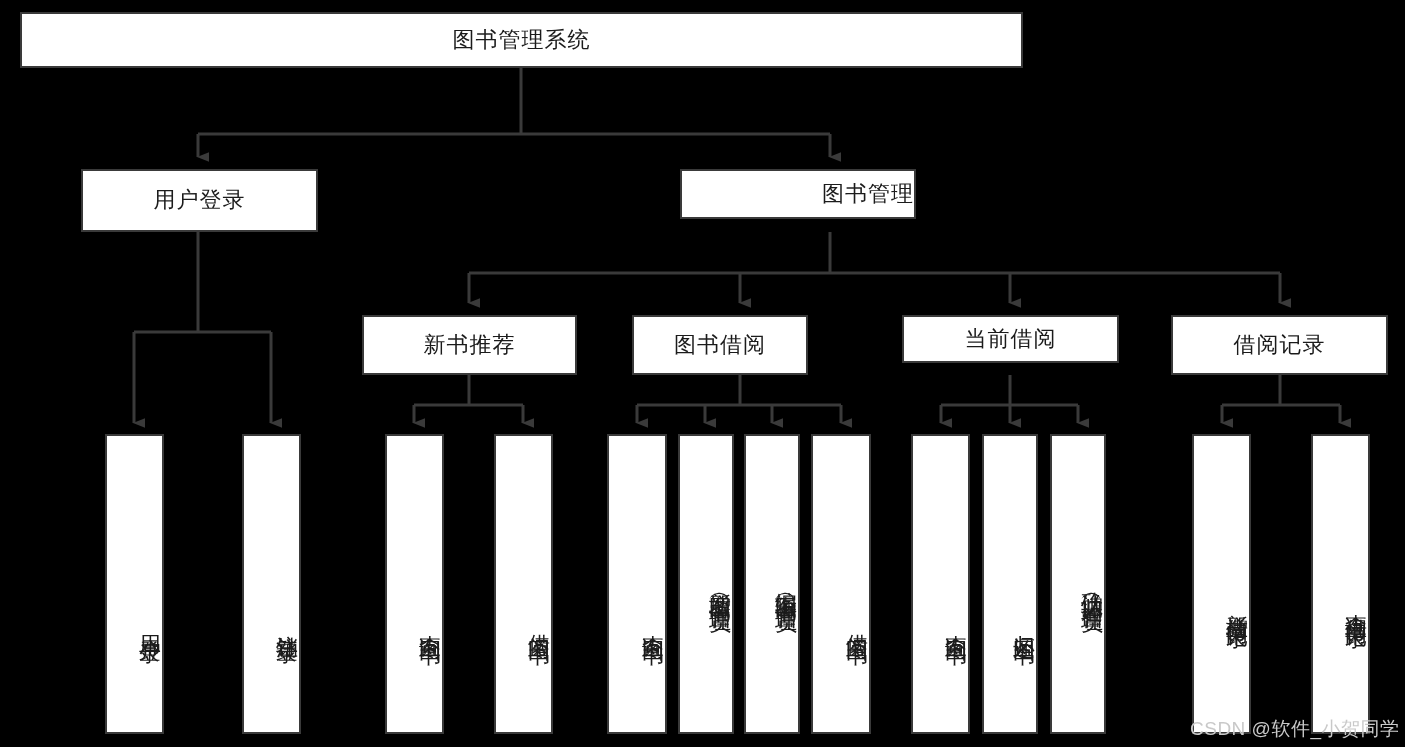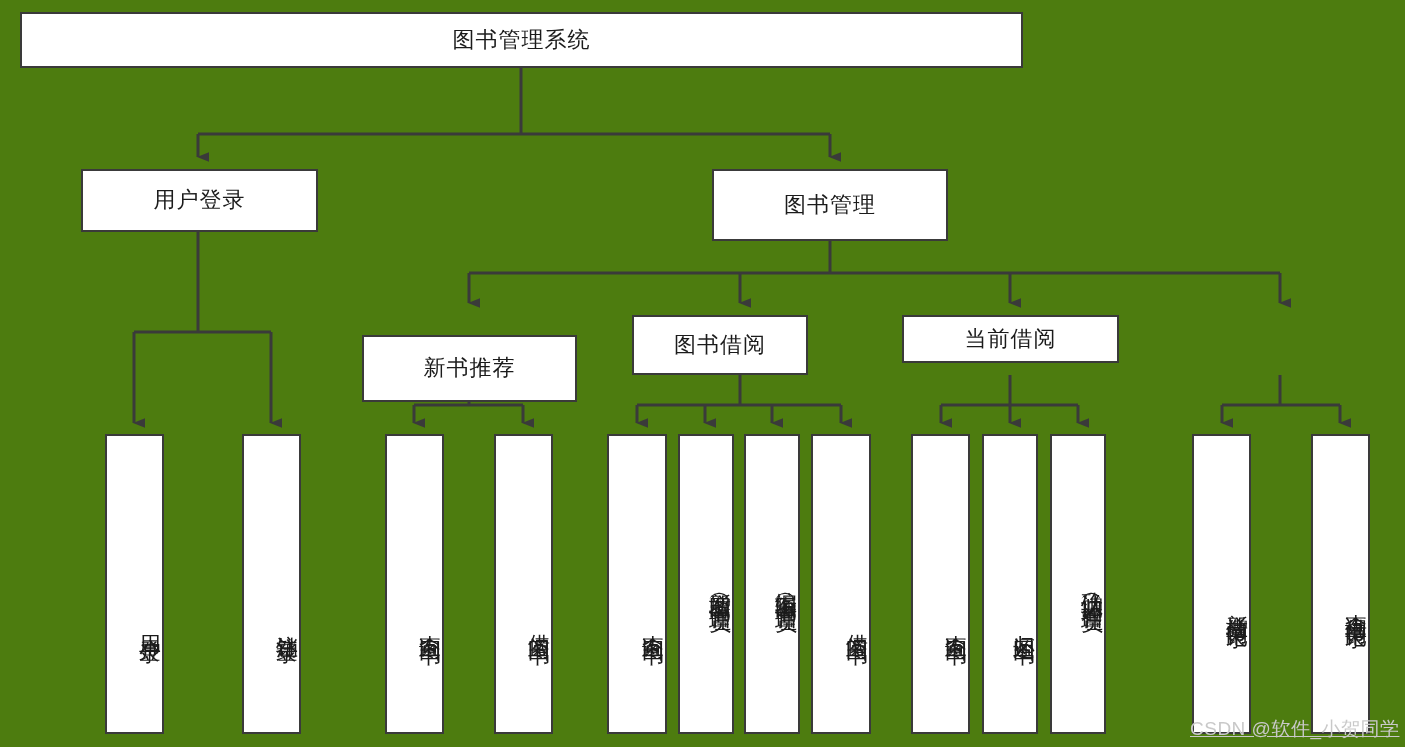--- a/index.html
+++ b/index.html
@@ -7,21 +7,21 @@
     padding: 0;
     background: #ffffff;
   }
   body {
     font-family: "Liberation Sans", "DejaVu Sans", sans-serif;
   }
   #diagram-root {
     position: relative;
     width: 1405px;
     height: 747px;
-    background: #4d7c0f;
+    background: #000000;
     overflow: hidden;
   }
   svg.edges {
     position: absolute;
     left: 0;
     top: 0;
     width: 1405px;
     height: 747px;
     pointer-events: none;
   }
@@ -123,32 +123,35 @@
     </g>
   </svg>
 
   <div class="node horizontal" style="left:20px; top:12px; width:1003px; height:56px;">
     <span class="node-label">图书管理系统</span>
   </div>
 
   <div class="node horizontal" style="left:81px; top:169px; width:237px; height:63px;">
     <span class="node-label">用户登录</span>
   </div>
-  <div class="node horizontal" style="left:712px; top:169px; width:236px; height:72px;">
+  <div class="node horizontal" style="left:680px; top:169px; width:236px; height:50px;justify-content:flex-end;">
     <span class="node-label">图书管理</span>
   </div>
 
-  <div class="node horizontal" style="left:362px; top:315px; width:215px; height:67px;margin-top:20px;">
+  <div class="node horizontal" style="left:362px; top:315px; width:215px; height:60px;">
     <span class="node-label">新书推荐</span>
   </div>
   <div class="node horizontal" style="left:632px; top:315px; width:176px; height:60px;">
     <span class="node-label">图书借阅</span>
   </div>
   <div class="node horizontal" style="left:902px; top:315px; width:217px; height:48px;">
     <span class="node-label">当前借阅</span>
+  </div>
+  <div class="node horizontal" style="left:1171px; top:315px; width:217px; height:60px;">
+    <span class="node-label">借阅记录</span>
   </div>
 
   <div class="node vertical" style="left:105px; top:434px; width:59px; height:300px; padding-top:78px;">
     <span class="node-label">用户登录</span>
   </div>
   <div class="node vertical" style="left:242px; top:434px; width:59px; height:300px; padding-top:78px;">
     <span class="node-label">注销登录</span>
   </div>
 
   <div class="node vertical" style="left:385px; top:434px; width:59px; height:300px; padding-top:78px;">
@@ -181,15 +184,15 @@
     <span class="node-label">确认归还（管理员）</span>
   </div>
 
   <div class="node vertical" style="left:1192px; top:434px; width:59px; height:300px; padding-top:42px;">
     <span class="node-label">新增借阅记录</span>
   </div>
   <div class="node vertical" style="left:1311px; top:434px; width:59px; height:300px; padding-top:42px;">
     <span class="node-label">查询借阅记录</span>
   </div>
 
-  <div class="watermark" style="left:1190px; top:716px;text-decoration:underline;">CSDN @软件_小贺同学</div>
+  <div class="watermark" style="left:1190px; top:716px;">CSDN @软件_小贺同学</div>
 
 </div>
 
 </body></html>

